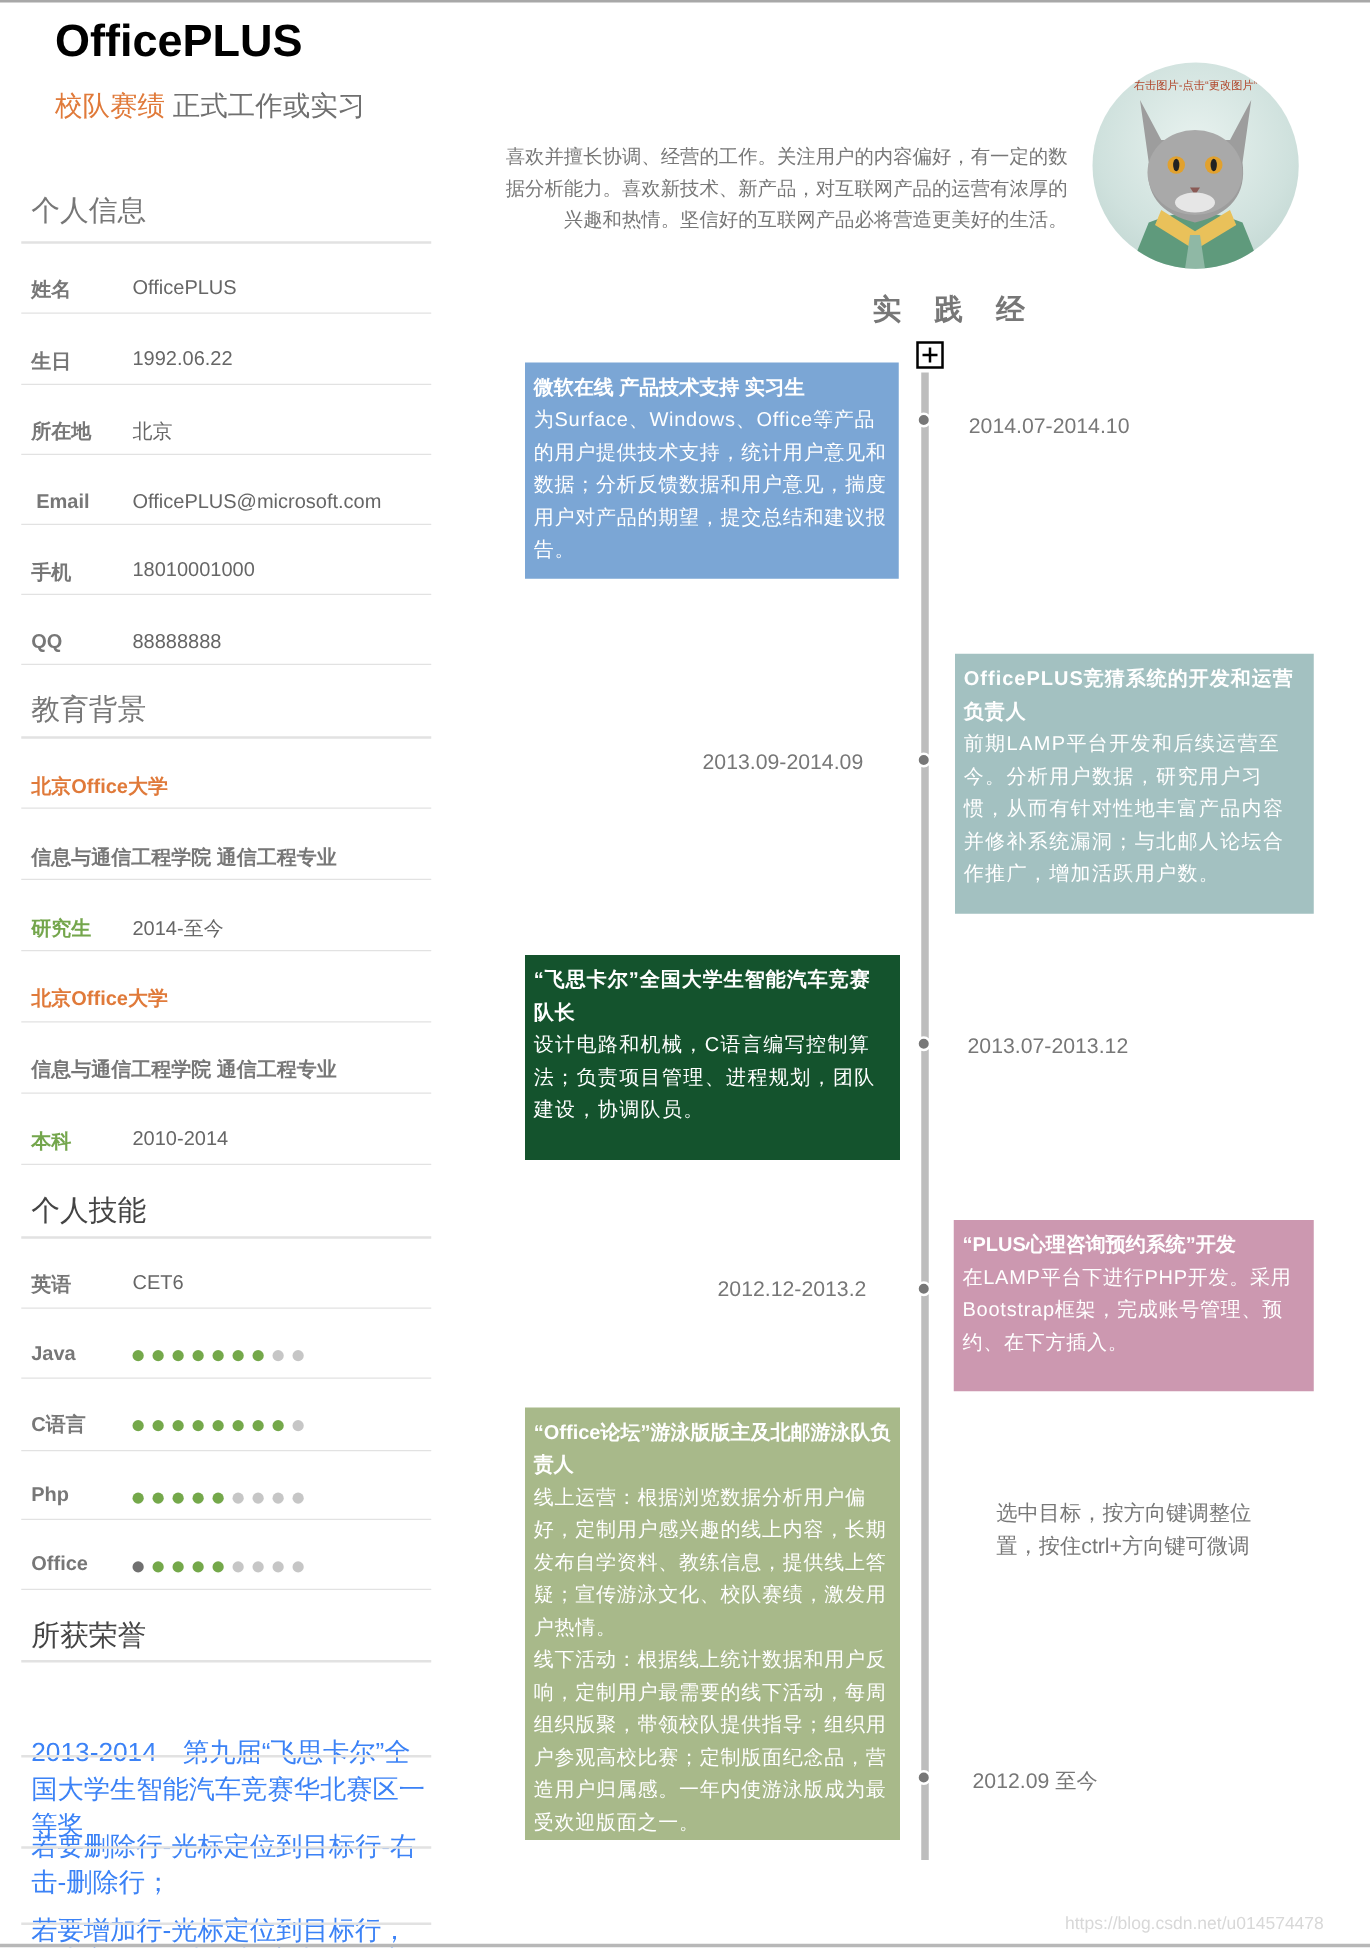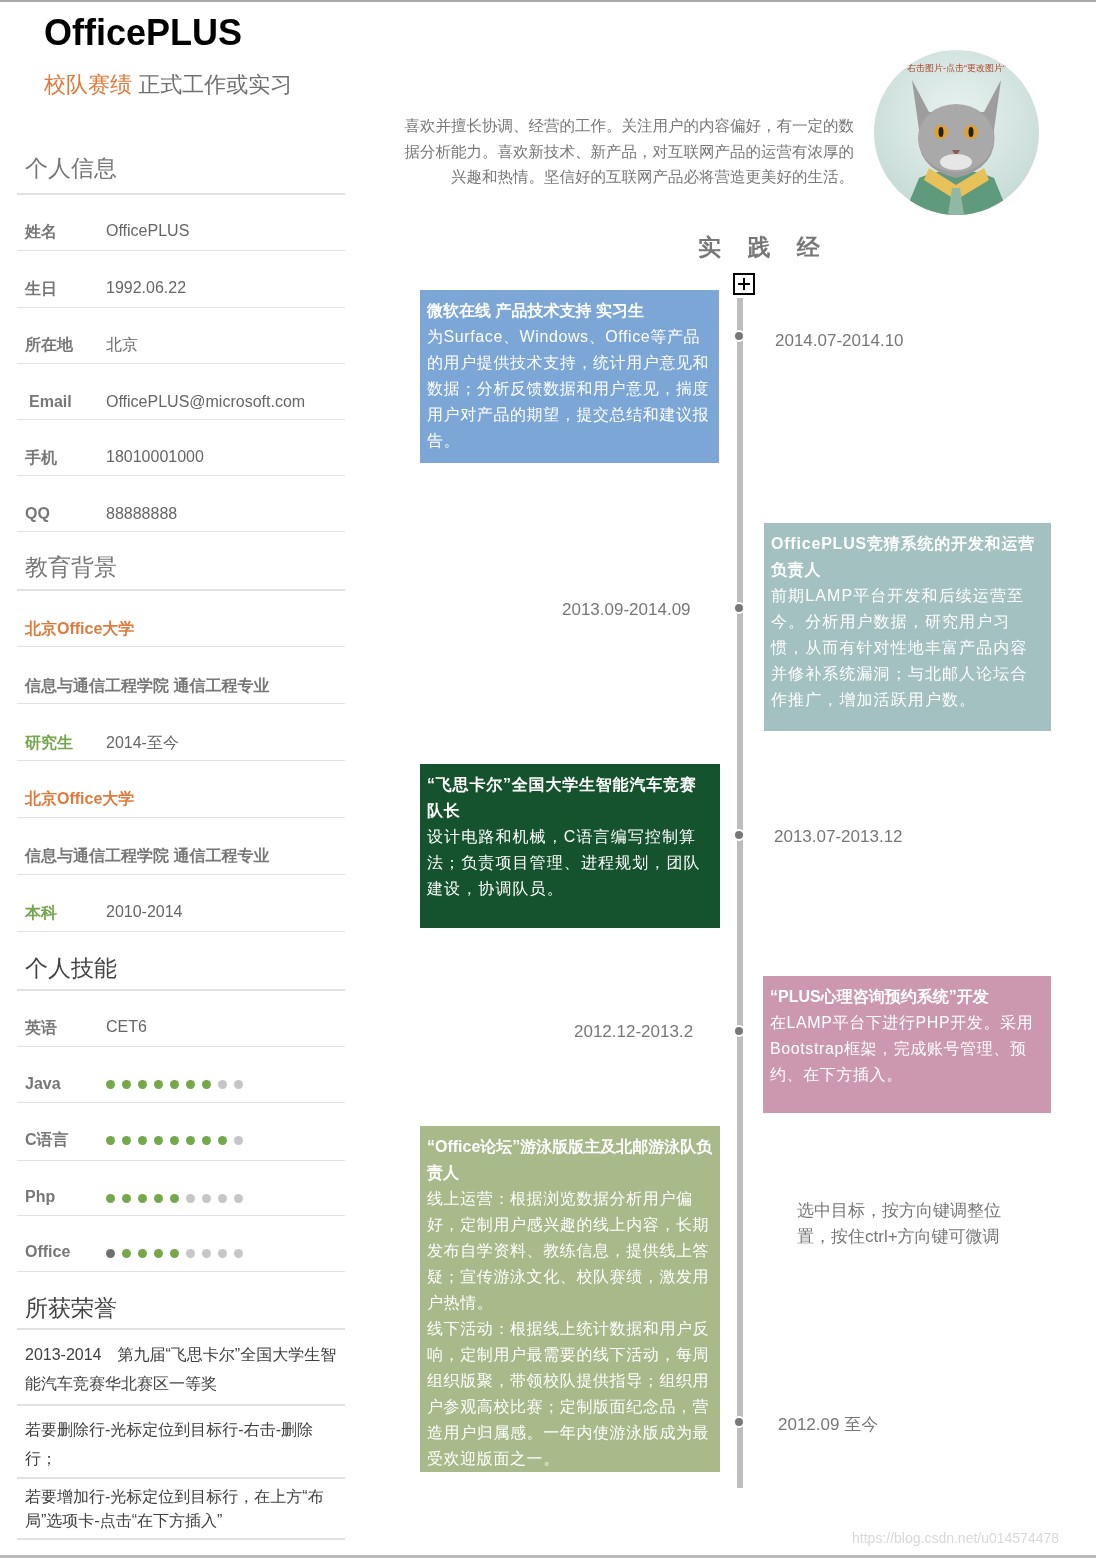--- a/index.html
+++ b/index.html
@@ -23,21 +23,21 @@
   .row { position: absolute; left: 17px; width: 328px; border-bottom: 1.5px solid #e2e2e2; }
   .row .lbl { position: absolute; left: 8px; font-size: 16px; color: #777; font-weight: bold; }
   .row .val { position: absolute; left: 89px; font-size: 16px; color: #666; }
   .hr { position: absolute; left: 17px; width: 328px; height: 1.5px; background: #e2e2e2; }
   .orange { color: #e07a3a !important; }
   .green { color: #74a64c !important; }
   .dots { position: absolute; left: 89px; display: flex; gap: 7px; }
   .dot { width: 9px; height: 9px; border-radius: 50%; background: #c6c6c6; }
   .dot.on { background: #74a84a; }
   .dot.dark { background: #707070; }
-  .honor { position: absolute; left: 25px; width: 318px; font-size: 16px; line-height: 29px; color: #404040; }
+  .honor { position: absolute; left: 25px; width: 318px; font-size: 21px; line-height: 29px; color: #3b82f6; margin-top: 48px; }
 
   .tl-title { position: absolute; left: 698px; top: 232px; font-size: 23px; color: #777; letter-spacing: 10px; font-weight: bold; }
   .plus-btn { position: absolute; left: 733px; top: 273px; width: 22px; height: 22px; border: 2px solid #000; background: #fff; }
   .plus-btn::before { content: ""; position: absolute; left: 3px; top: 8px; width: 12px; height: 2px; background: #000; }
   .plus-btn::after { content: ""; position: absolute; left: 8px; top: 3px; width: 2px; height: 12px; background: #000; }
   .tl-line { position: absolute; left: 737px; top: 298px; width: 6px; height: 1190px; background: #bdbdbd; }
   .tl-dot { position: absolute; width: 12px; height: 12px; border-radius: 50%; background: #777; border: 2px solid #fff; }
   .tl-date { position: absolute; font-size: 17px; color: #777; }
 
   .card { position: absolute; color: #fff; font-size: 16px; line-height: 26px; padding: 8px 7px; }

